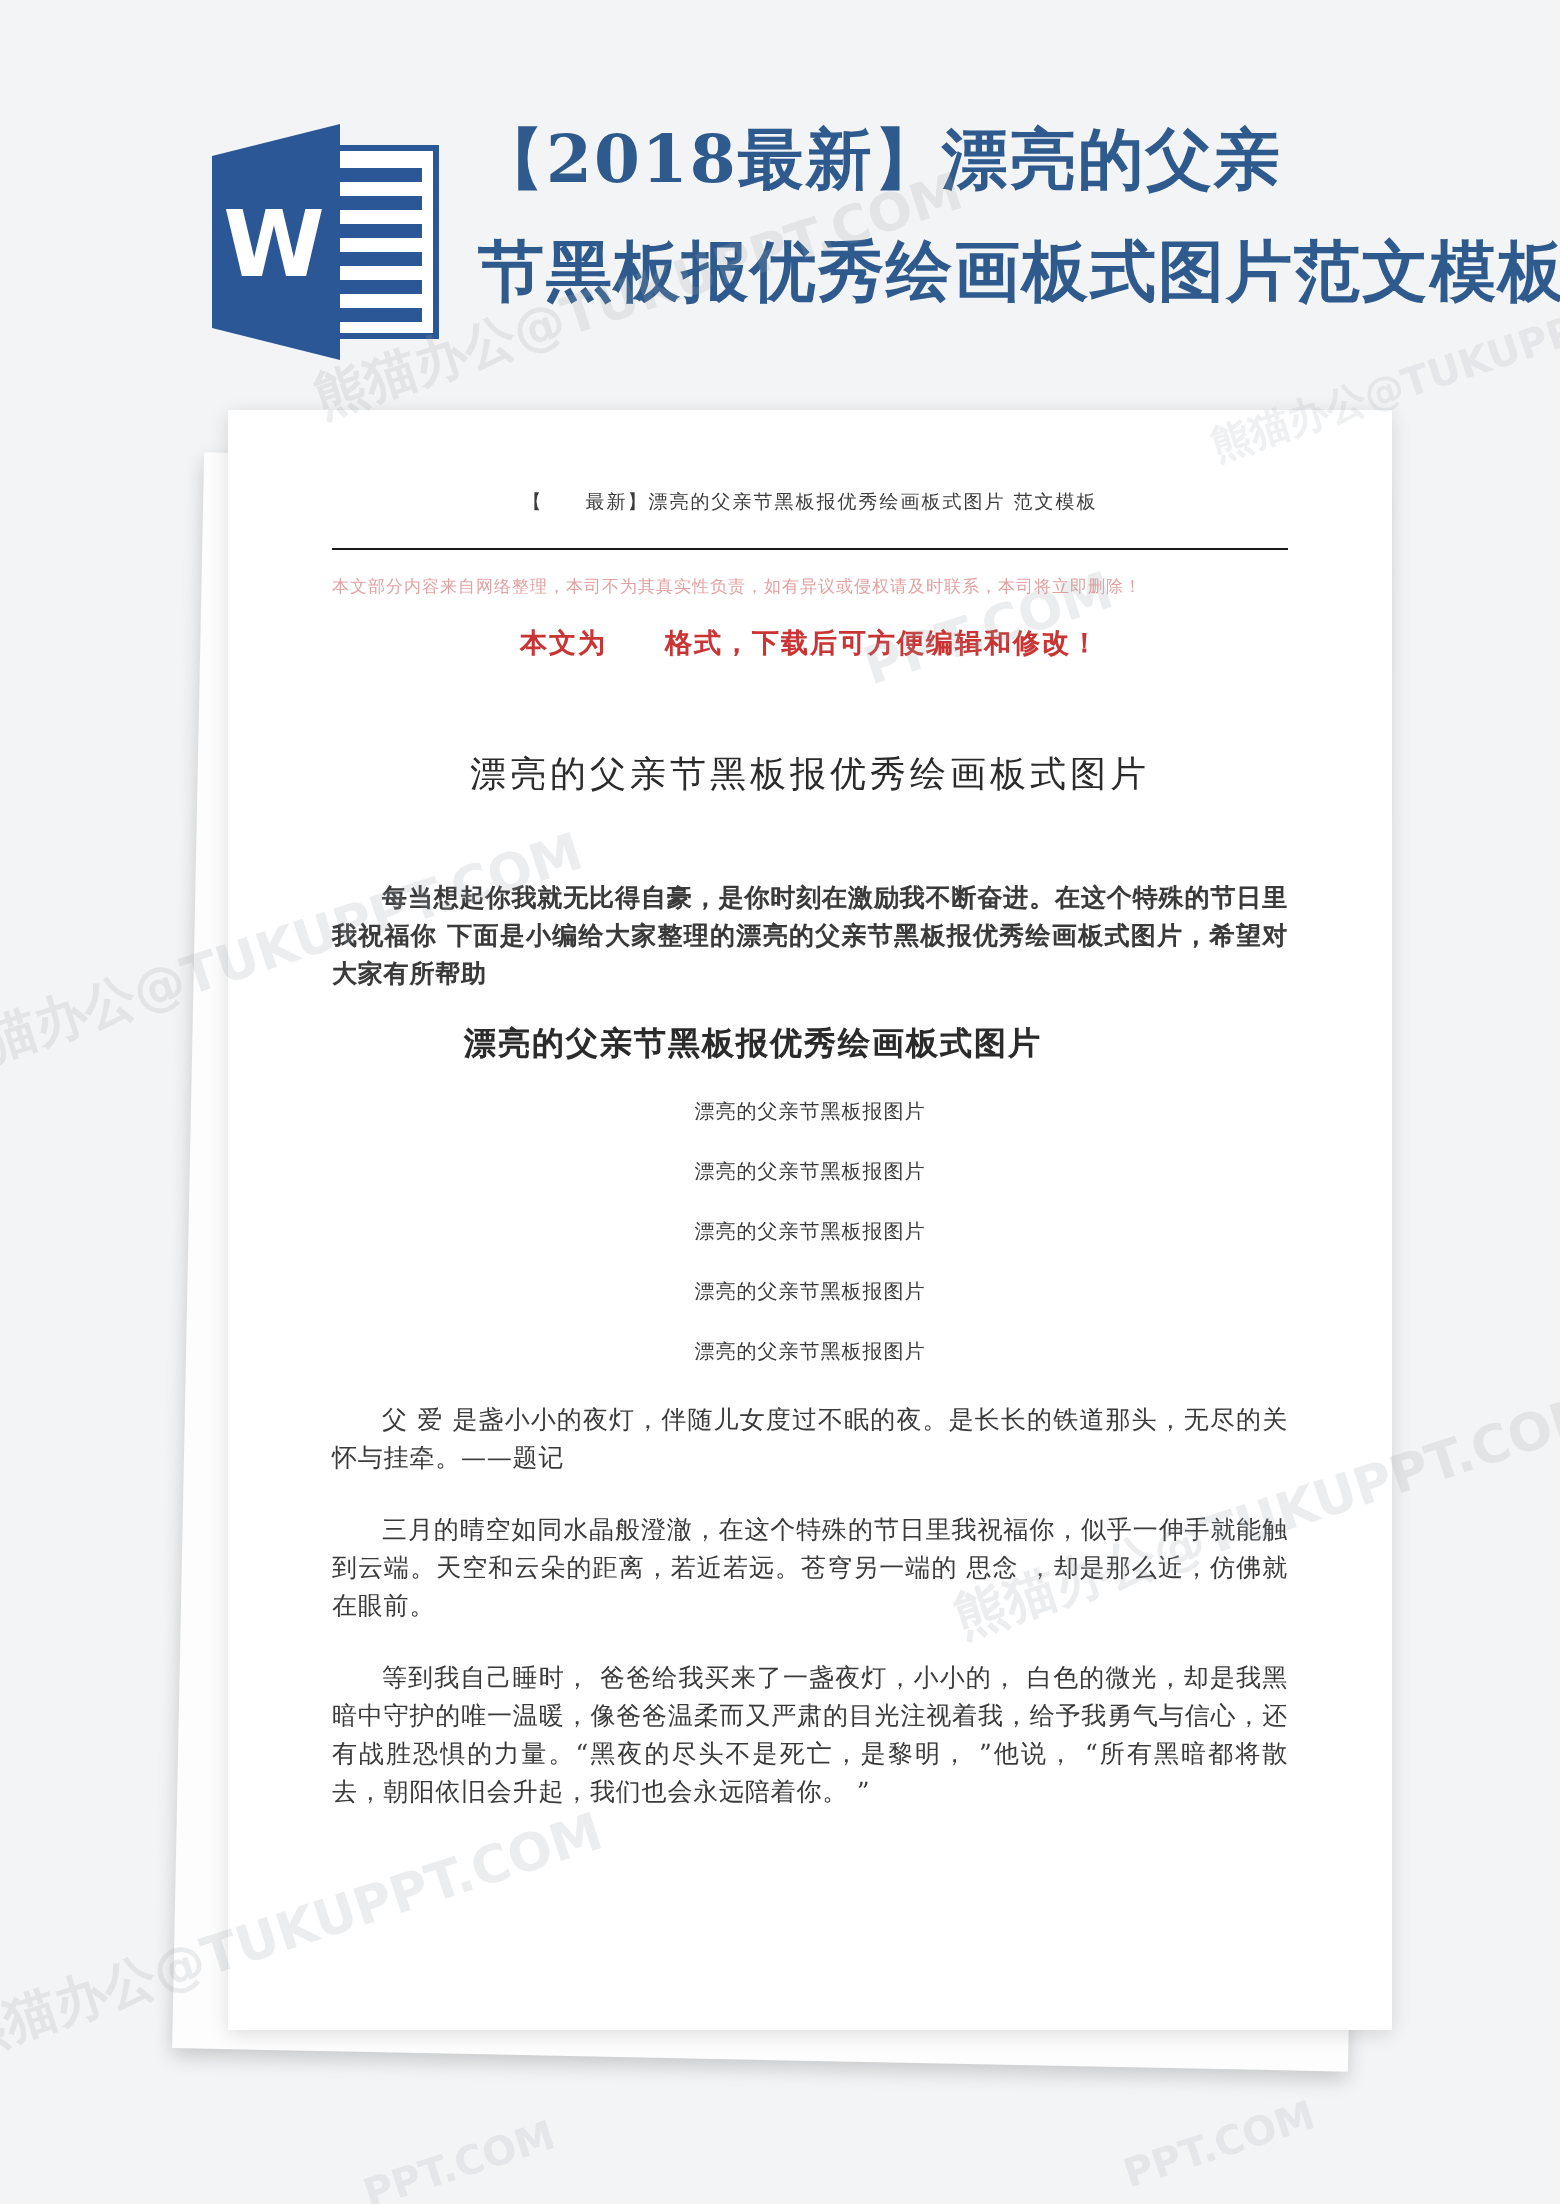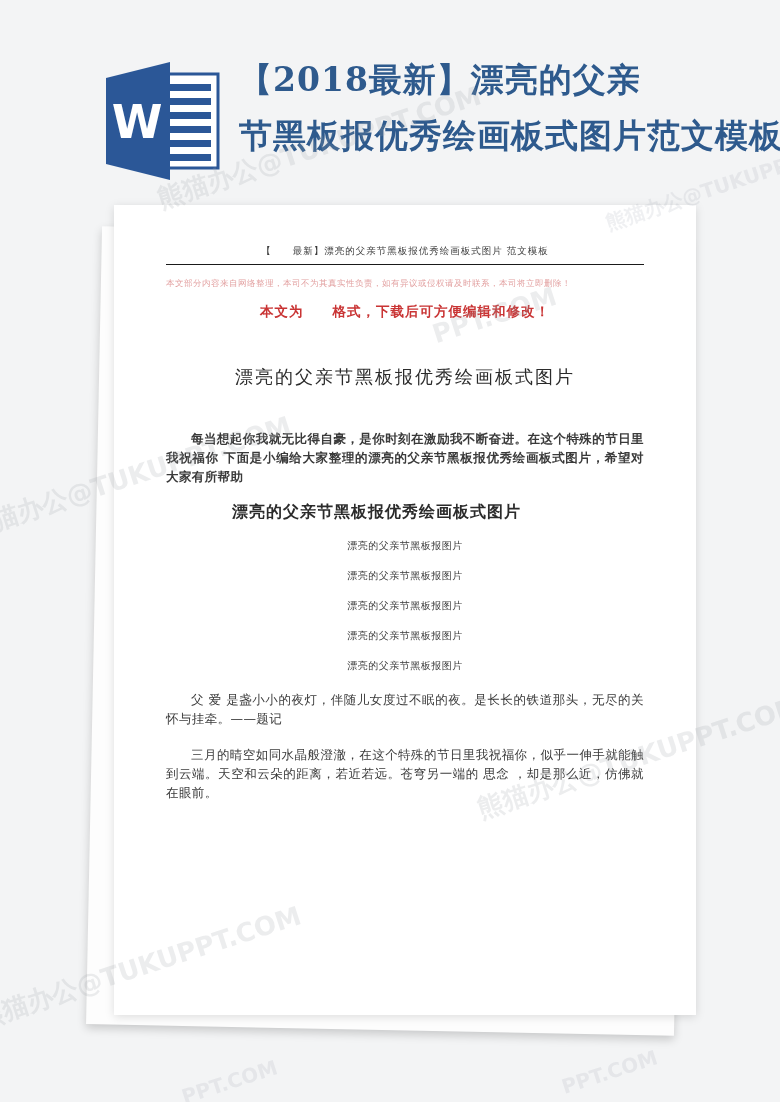--- a/index.html
+++ b/index.html
@@ -42,21 +42,21 @@
     position:absolute; left:114px; top:205px; width:582px; height:810px;
     background:#ffffff; z-index:2;
     box-shadow:0 2px 9px rgba(0,0,0,0.13);
     padding:40px 52px 0 52px;
     color:#3a3a3a;
   }
 
   
   .doc-header {
     text-align:center; font-size:9.5px; color:#3c3c3c; letter-spacing:1px;
-    padding-bottom:6px; border-bottom:1.5px solid #1a1a1a;
+    padding-bottom:16px; border-bottom:1.5px solid #1a1a1a;
   }
   .doc-disclaimer {
     margin-top:13px; text-align:left;
     font-size:8.5px; color:#de9191; letter-spacing:0.5px; opacity:0.85;
   }
   .doc-format-notice {
     margin-top:13px; text-align:center;
     font-size:13.5px; font-weight:bold; color:#c93434; letter-spacing:1px;
   }
   .doc-title {
@@ -128,14 +128,15 @@
 
   <div class="doc-link-line">漂亮的父亲节黑板报图片</div>
   <div class="doc-link-line">漂亮的父亲节黑板报图片</div>
   <div class="doc-link-line">漂亮的父亲节黑板报图片</div>
   <div class="doc-link-line">漂亮的父亲节黑板报图片</div>
   <div class="doc-link-line">漂亮的父亲节黑板报图片</div>
 
 
   <div class="doc-para">父 爱 是盏小小的夜灯，伴随儿女度过不眠的夜。是长长的铁道那头，无尽的关怀与挂牵。——题记</div>
   <div class="doc-para">三月的晴空如同水晶般澄澈，在这个特殊的节日里我祝福你，似乎一伸手就能触到云端。天空和云朵的距离，若近若远。苍穹另一端的 思念 ，却是那么近，仿佛就在眼前。</div>
+  <div class="doc-para">等到我自己睡时， 爸爸给我买来了一盏夜灯，小小的， 白色的微光，却是我黑暗中守护的唯一温暖，像爸爸温柔而又严肃的目光注视着我，给予我勇气与信心，还有战胜恐惧的力量。“黑夜的尽头不是死亡，是黎明， ”他说， “所有黑暗都将散去，朝阳依旧会升起，我们也会永远陪着你。 ”</div>
 
 </div>
 
 </body></html>

